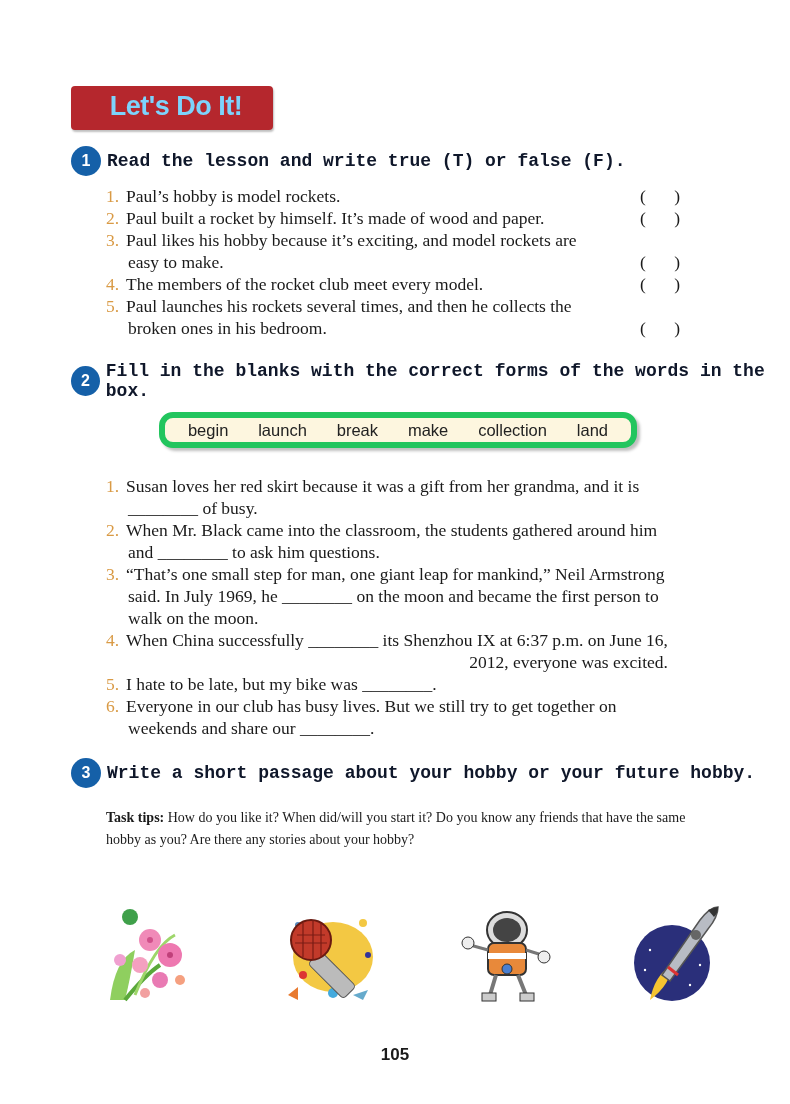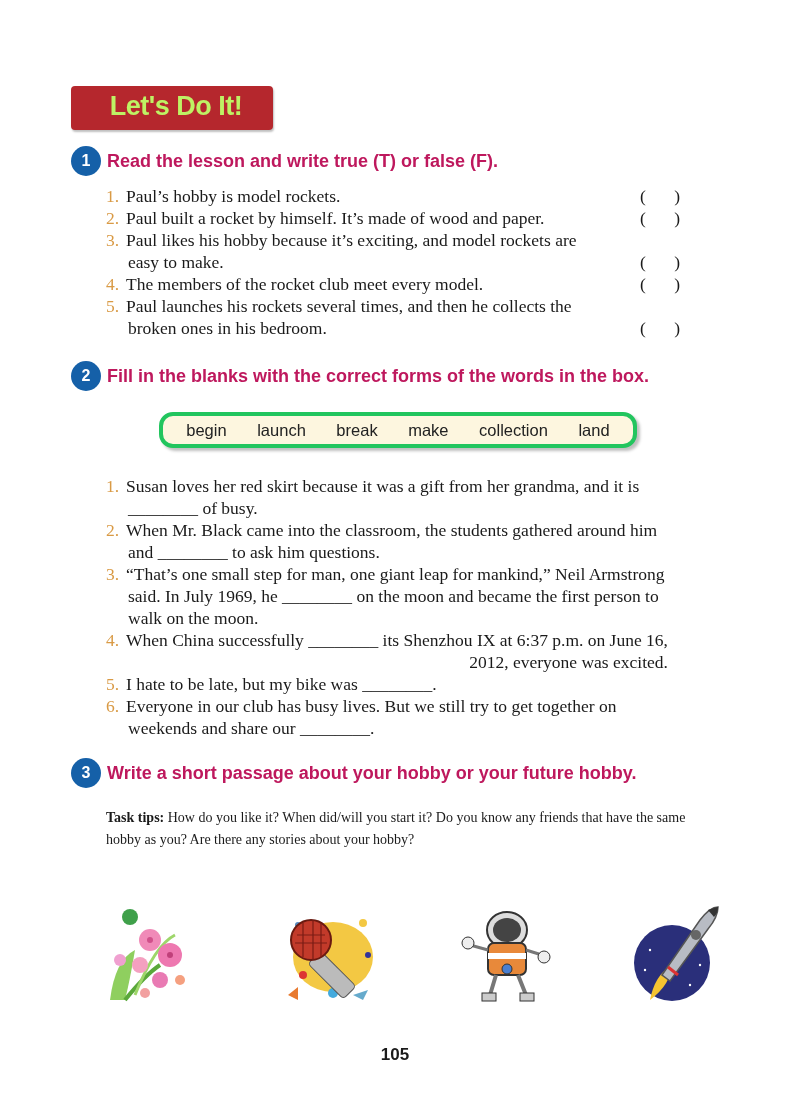--- a/index.html
+++ b/index.html
@@ -1,26 +1,26 @@
 <!DOCTYPE html>
 <html><head>
 <meta charset="utf-8">
 <style>
   html, body { margin: 0; padding: 0; background: #ffffff; }
   body { width: 790px; height: 1104px; position: relative; overflow: hidden; font-family: "Liberation Serif", serif; color: #1a1a1a; }
   .banner { position: absolute; left: 71px; top: 86px; width: 202px; height: 44px; background: #b5272d; border-radius: 4px; box-shadow: 1px 2px 2px rgba(0,0,0,0.25); }
-  .banner span { position: absolute; left: 8px; right: 0; top: 5px; text-align: center; color: #bef264; font-family: "Liberation Sans", sans-serif; font-weight: bold; font-size: 27px; letter-spacing: -0.5px; }
+  .banner span { position: absolute; left: 8px; right: 0; top: 5px; text-align: center; color: #7dd3fc; font-family: "Liberation Sans", sans-serif; font-weight: bold; font-size: 27px; letter-spacing: -0.5px; }
   .sec-head { position: absolute; left: 71px; display: flex; align-items: center; }
   .sec-num { width: 30px; height: 30px; border-radius: 50%; background: #1560a8; color: #fff; font-family: "Liberation Sans", sans-serif; font-weight: bold; font-size: 16px; display: flex; align-items: center; justify-content: center; margin-right: 6px; }
-  .sec-title { font-family: Liberation Sans, sans-serif; font-weight: bold; font-size: 18px; color: #be185d; }
+  .sec-title { font-family: Liberation Mono, monospace; font-weight: bold; font-size: 18px; color: #0f172a; }
   .items { position: absolute; left: 106px; font-size: 17.5px; line-height: 22px; }
   .item { position: relative; padding-left: 20px; }
   .item .n { position: absolute; left: 0; top: 0; color: #d99a45; }
   .paren { position: absolute; left: 534px; bottom: 0; width: 40px; display: flex; justify-content: space-between; }
-  .wordbox { position: absolute; left: 159px; top: 412px; width: 478px; height: 36px; border: 4px solid #22c55e; border-radius: 14px; background: #fdf6df; box-shadow: 3px 3px 3px rgba(0,0,0,0.25); display: flex; align-items: center; justify-content: space-around; font-family: "Liberation Sans", sans-serif; font-size: 16.5px; color: #222; padding: 0 8px; box-sizing: border-box; }
+  .wordbox { position: absolute; left: 159px; top: 412px; width: 478px; height: 36px; border: 6px solid #22c55e; border-radius: 14px; background: #fdf6df; box-shadow: 3px 3px 3px rgba(0,0,0,0.25); display: flex; align-items: center; justify-content: space-around; font-family: "Liberation Sans", sans-serif; font-size: 16.5px; color: #222; padding: 0 8px; box-sizing: border-box; }
   .tips { position: absolute; left: 106px; top: 807px; width: 600px; font-size: 14px; line-height: 22px; }
   .tips b { font-weight: bold; }
   .pic { position: absolute; top: 905px; width: 95px; height: 100px; }
   .page-num { position: absolute; left: 0; right: 0; top: 1045px; text-align: center; font-family: "Liberation Sans", sans-serif; font-weight: bold; font-size: 17px; }
 </style>
 </head>
 <body>
 
 <div class="banner">
   <span>Let's Do It!</span>

